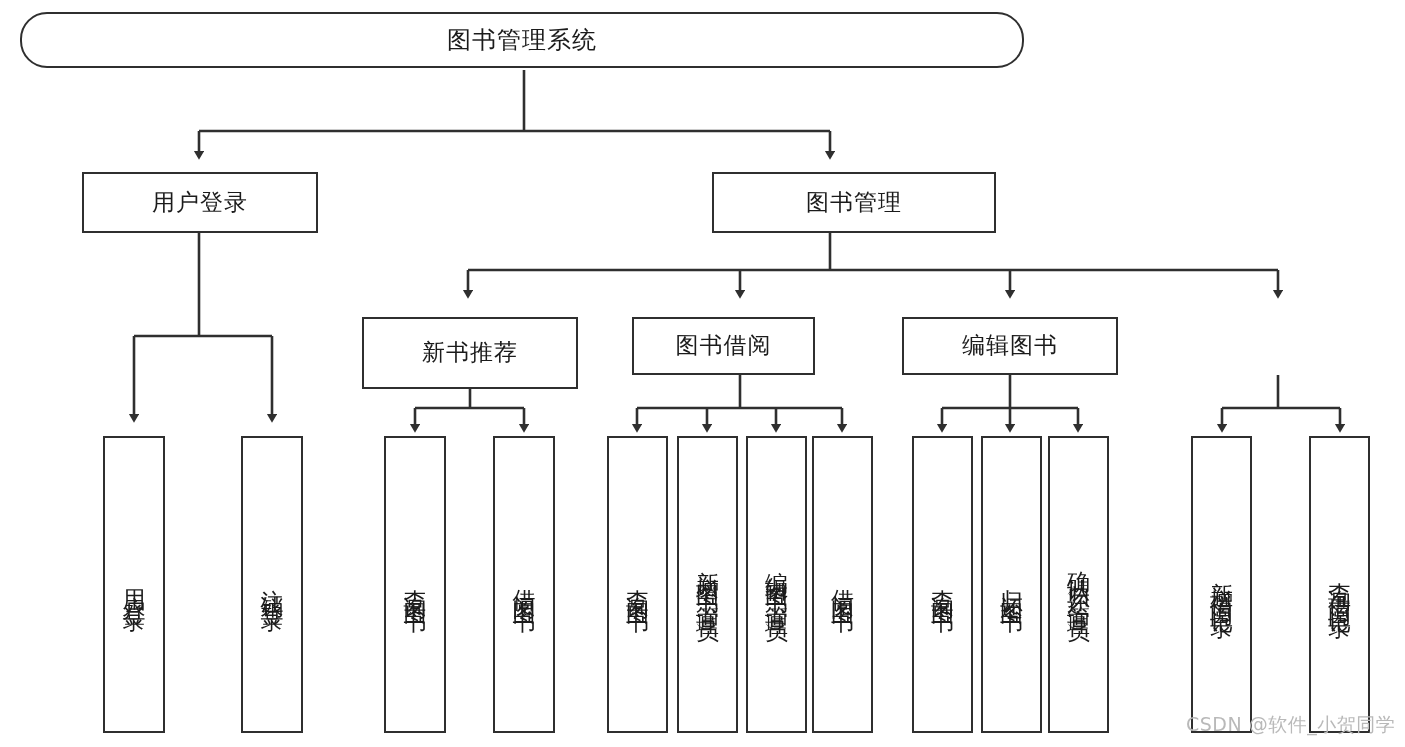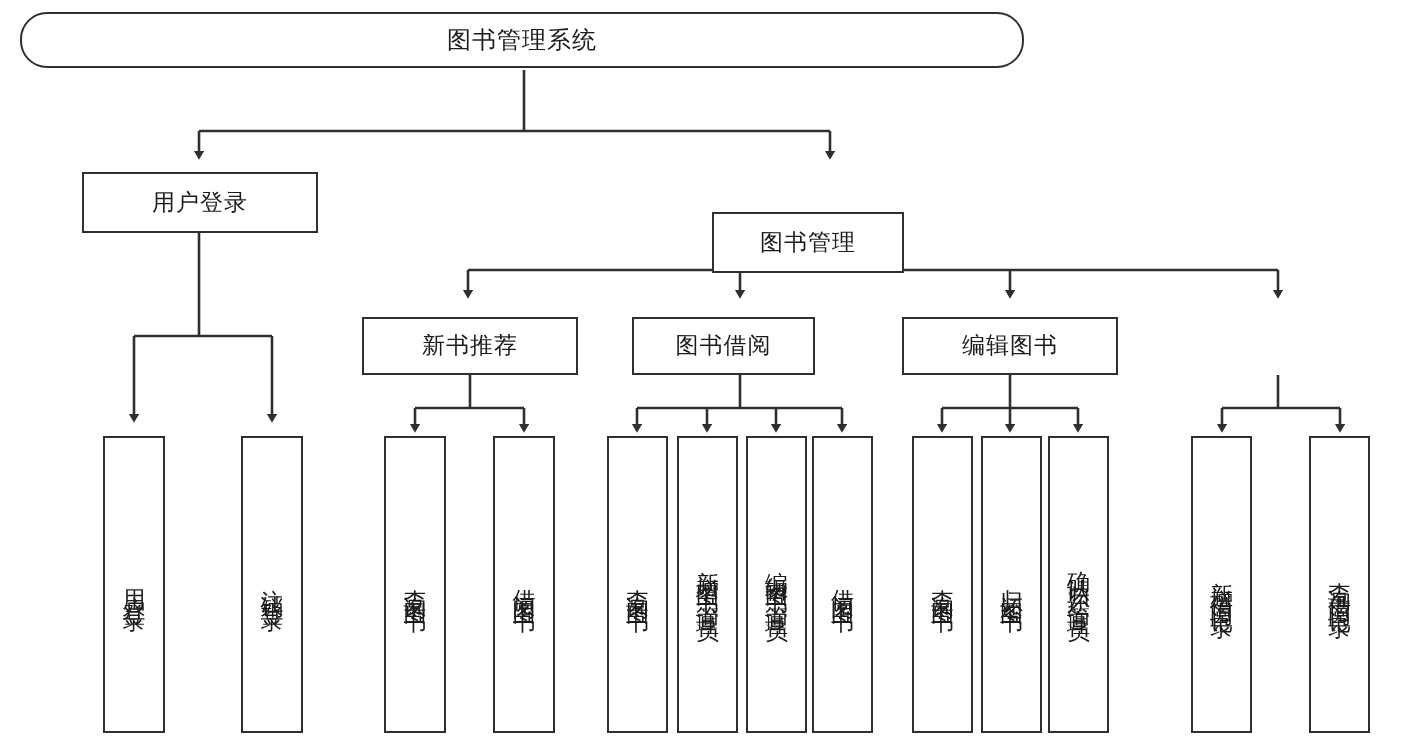--- a/index.html
+++ b/index.html
@@ -129,25 +129,25 @@
   </svg>
 
   <div class="node horiz root" style="left:20px; top:12px; width:1004px; height:56px;">
     <span>图书管理系统</span>
   </div>
 
   <div class="node horiz" style="left:82px; top:172px; width:236px; height:61px;">
     <span>用户登录</span>
   </div>
 
-  <div class="node horiz" style="left:712px; top:172px; width:192px; height:61px;margin-top:40px;">
+  <div class="node horiz" style="left:712px; top:172px; width:284px; height:61px;">
     <span>图书管理</span>
   </div>
 
-  <div class="node horiz" style="left:362px; top:317px; width:216px; height:58px;">
+  <div class="node horiz" style="left:362px; top:317px; width:216px; height:72px;">
     <span>新书推荐</span>
   </div>
 
   <div class="node horiz" style="left:632px; top:317px; width:183px; height:58px;">
     <span>图书借阅</span>
   </div>
 
   <div class="node horiz" style="left:902px; top:317px; width:216px; height:58px;">
     <span>编辑图书</span>
   </div>
@@ -198,14 +198,15 @@
   </div>
 
   <div class="node vert" style="left:1191px; top:436px; width:61px; height:297px;">
     <span class="vtext">新增借阅记录</span>
   </div>
 
   <div class="node vert" style="left:1309px; top:436px; width:61px; height:297px;">
     <span class="vtext">查询借阅记录</span>
   </div>
 
+  <div class="watermark">CSDN @软件_小贺同学</div>
 
 </div>
 
 </body></html>

